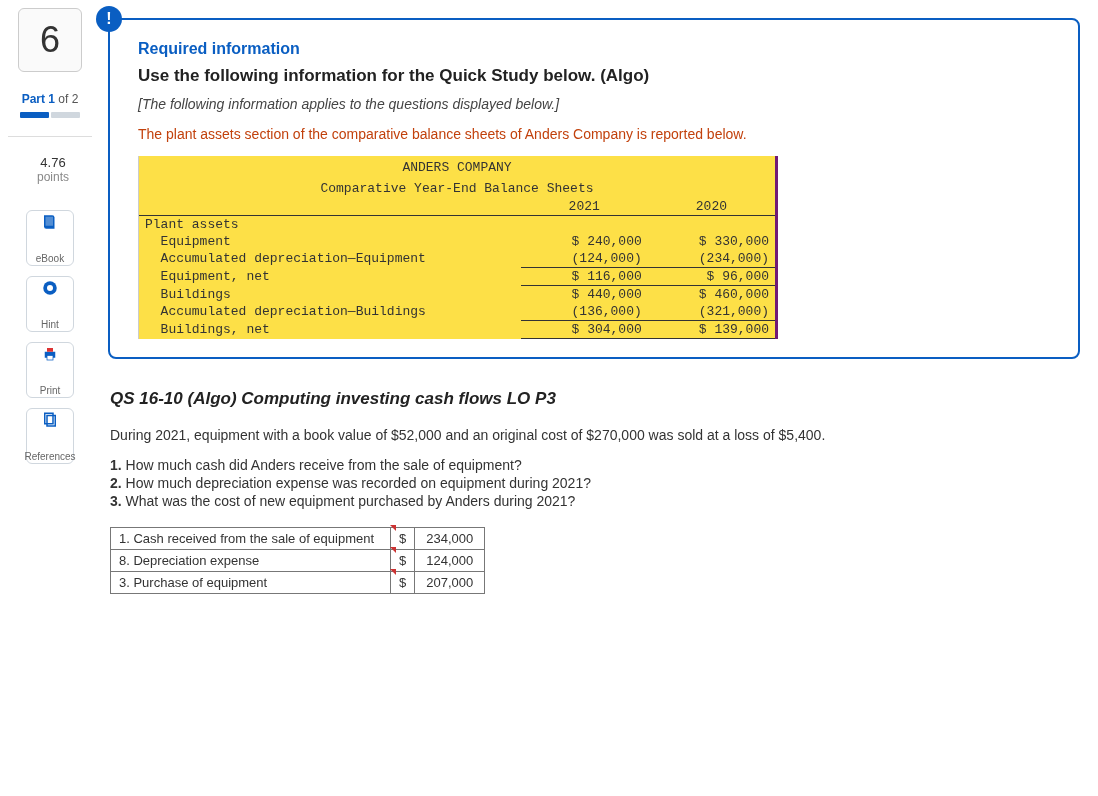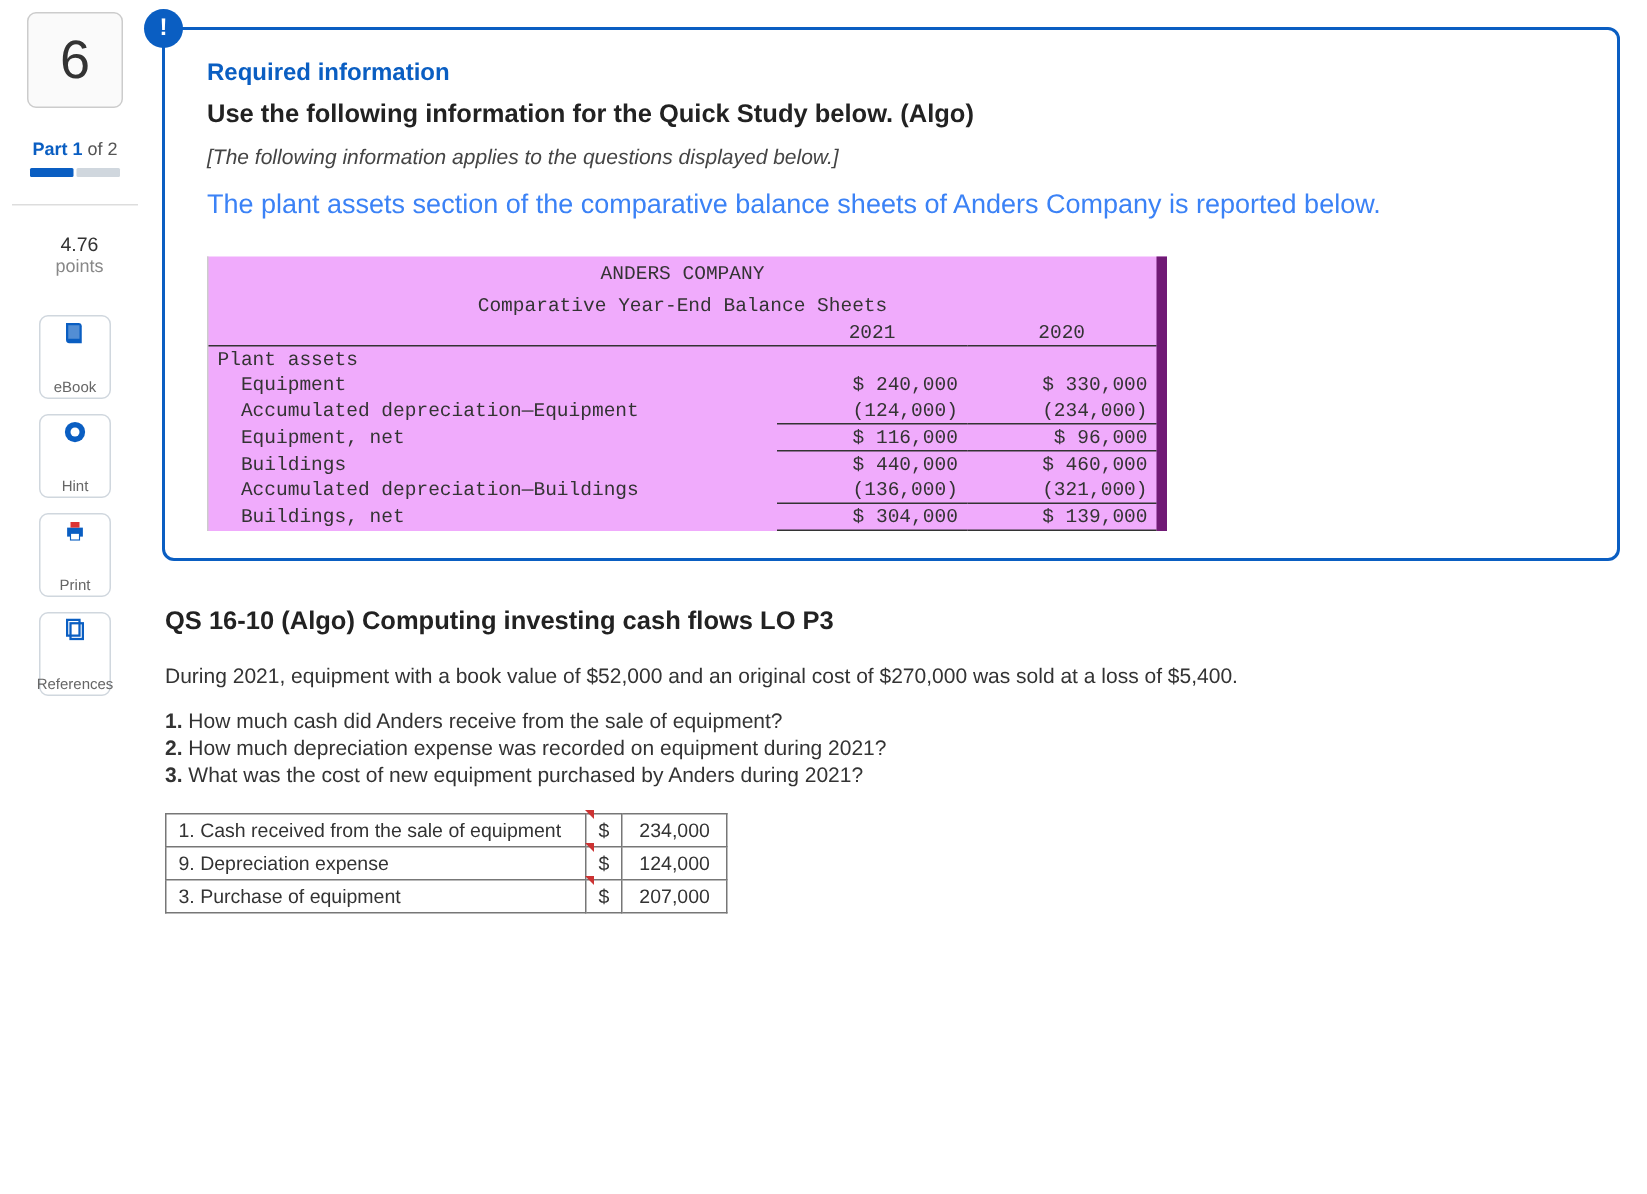--- a/index.html
+++ b/index.html
@@ -52,38 +52,38 @@
   }
   .req-box {
     border: 2px solid #0a5ec2; border-radius: 8px;
     padding: 20px 28px 18px 28px;
     margin-left: 8px; margin-top: 10px;
     position: relative;
   }
   .req-title { color: #0a5ec2; font-weight: 700; font-size: 16px; margin-bottom: 8px; }
   .bold-title { font-weight: 700; font-size: 17px; color: #222; margin-bottom: 10px; }
   .italic-note { font-style: italic; color: #444; margin-bottom: 14px; }
-  .body-text { color: #3b82f6; font-size: 18px; margin-bottom: 24px; }
+  .body-text { color: #c2410c; font-size: 14px; margin-bottom: 14px; }
   .balance-sheet {
     font-family: "Courier New", monospace;
-    background: #f0abfc;
-    border-left: 1px solid #ccc; border-right: 7px solid #701a75;
+    background: #fde047;
+    border-left: 1px solid #ccc; border-right: 3px solid #701a75;
     width: 640px;
     font-size: 13px;
   }
   .balance-sheet .bs-head { text-align: center; padding: 4px 0 2px 0; }
   .balance-sheet table { border-collapse: collapse; width: 100%; }
   .balance-sheet td { padding: 1px 6px; white-space: pre; }
   .bs-yearrow td { border-bottom: 1px solid #333; }
   .bs-yearrow .yr { text-align: center; width: 120px; }
   .bs-label { width: 360px; }
   .bs-num { text-align: right; width: 120px; }
   .single-line { border-top: 1px solid #333; }
   .section-below { padding: 10px 0 0 10px; }
-  .qs-title { font-weight: 700; font-size: 17px; color: #222; margin: 20px 0 18px 0; }
+  .qs-title { font-weight: 700; font-size: 17px; color: #222; margin: 20px 0 18px 0; font-style: italic; }
   .para { margin-bottom: 14px; font-size: 14px; }
   .qlist { margin: 6px 0 18px 0; }
   .qlist div { margin: 2px 0; }
   .qlist b { font-weight: 700; }
   .answer-table { border-collapse: collapse; font-size: 13px; }
   .answer-table td { border: 1px solid #777; padding: 3px 8px; }
   .answer-table .lbl { width: 280px; }
   .answer-table .cur { width: 18px; text-align: center; position: relative; }
   .answer-table .cur::before {
     content: ""; position: absolute; left: -1px; top: -3px;
@@ -221,21 +221,21 @@
       </div>
 
       <table class="answer-table">
         <tbody>
             <tr>
           <td class="lbl">1. Cash received from the sale of equipment</td>
           <td class="cur">$</td>
           <td class="val">234,000</td>
         </tr>
         <tr>
-          <td class="lbl">9. Depreciation expense</td>
+          <td class="lbl">8. Depreciation expense</td>
           <td class="cur">$</td>
           <td class="val">124,000</td>
         </tr>
         <tr>
           <td class="lbl">3. Purchase of equipment</td>
           <td class="cur">$</td>
           <td class="val">207,000</td>
         </tr>
       </tbody>
         </table>

